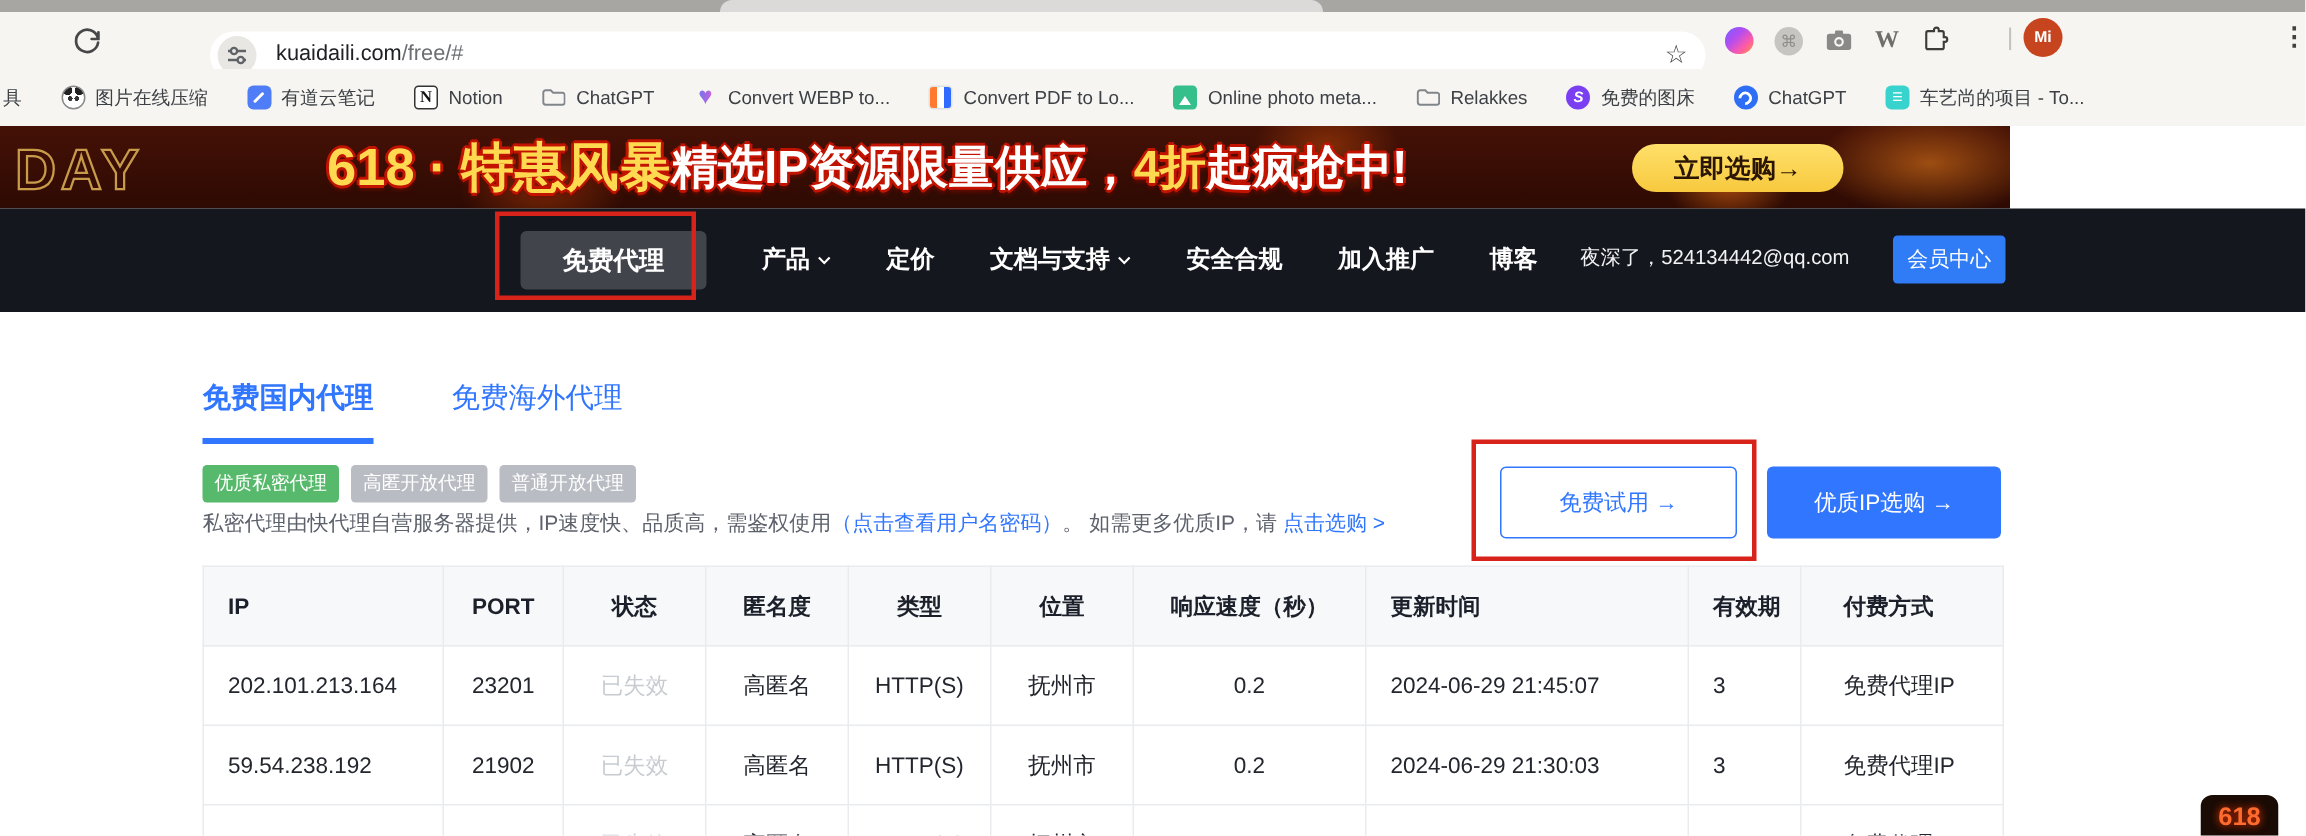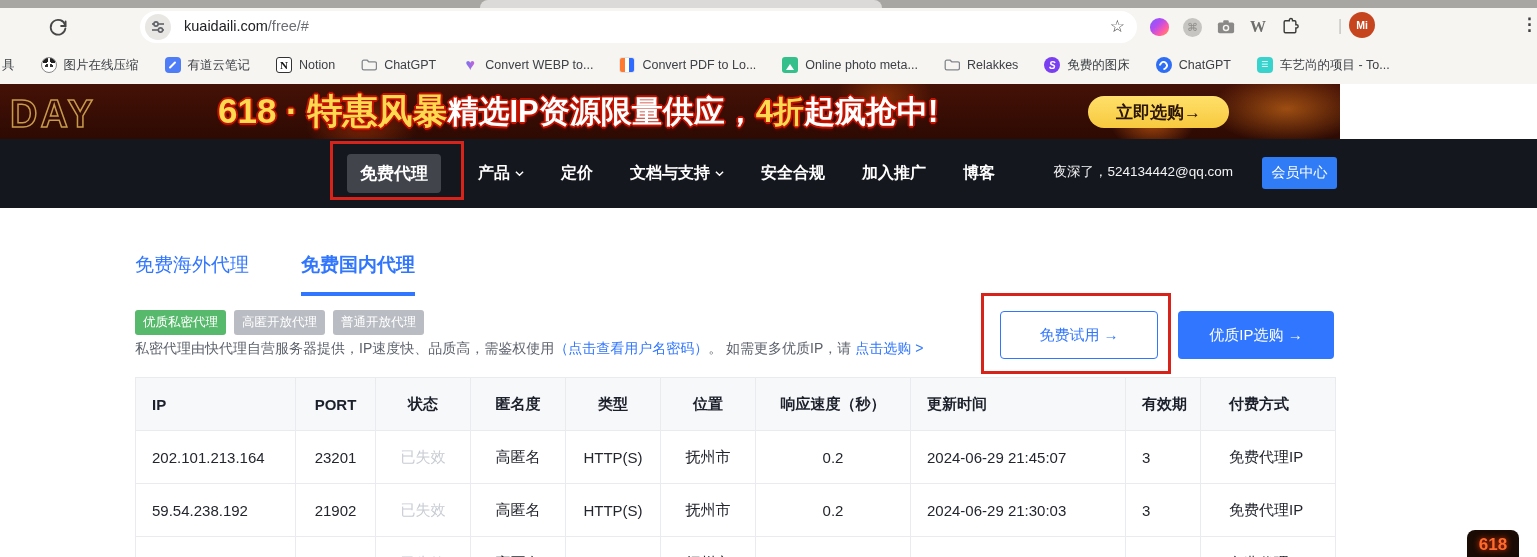--- a/index.html
+++ b/index.html
@@ -3,21 +3,21 @@
 <meta charset="utf-8">
 <style>
   * { box-sizing: border-box; margin: 0; padding: 0; }
   html,body { width:1537px; height:557px; overflow:hidden; font-family:"Liberation Sans", sans-serif; background:#fff; position:relative; }
 
   
   .tabstrip { position:absolute; left:0; top:0; width:1537px; height:8px; background:#a8a6a3; }
   .tabstrip .active-tab { position:absolute; left:480px; top:0; width:402px; height:8px; background:#dcdad8; border-radius:10px 10px 0 0; }
   .toolbar { position:absolute; left:0; top:8px; width:1537px; height:38px; background:#f6f5f2; }
   .reload-btn { position:absolute; left:46px; top:7px; width:24px; height:24px; }
-  .url-pill { position:absolute; left:140px; top:3px; width:997px; height:32px; background:#fff; border-radius:16px; }
+  .url-pill { position:absolute; left:140px; top:13px; width:997px; height:32px; background:#fff; border-radius:16px; }
   .tune-circle { position:absolute; left:5px; top:3px; width:26px; height:26px; border-radius:50%; background:#e9e7e4; display:flex; align-items:center; justify-content:center; }
   .url-text { position:absolute; left:44px; top:7px; font-size:14.5px; color:#202124; white-space:nowrap; }
   .url-text .path { color:#6b6f73; }
   .star-icon { position:absolute; right:12px; top:5px; font-size:17px; color:#454545; }
   .ext-row { position:absolute; left:1150px; top:4px; height:30px; display:flex; align-items:center; gap:14px; }
   .ext-brain { width:19px; height:18px; border-radius:50% 50% 46% 46%; background:linear-gradient(135deg,#7a5cff 0%,#b44df0 38%,#ff5aa7 70%,#ff9a3d 100%); }
   .ext-cmd { width:19px; height:19px; border-radius:50%; background:#c7c5c2; color:#8f8d8a; font-size:11px; display:flex; align-items:center; justify-content:center; }
   .ext-w { font-family:"Liberation Serif", serif; font-weight:bold; font-size:16px; color:#6e6e6c; }
   .chrome-sep { color:#c3c1bf; font-size:16px; position:absolute; left:1338px; top:9px; }
   .avatar-mi { position:absolute; left:1349px; top:4px; width:26px; height:26px; border-radius:50%; background:#c6451f; color:#fff; font-size:10.5px; font-weight:bold; display:flex; align-items:center; justify-content:center; }
@@ -63,21 +63,21 @@
   .banner-sub .hl { color:#ffd94f; }
   .banner-cta { position:absolute; left:1088px; top:12px; width:141px; height:32px; border-radius:16px; background:linear-gradient(180deg,#ffe06a,#f7c93e); color:#2a1403; font-size:17px; font-weight:800; display:flex; align-items:center; justify-content:center; border:none; cursor:pointer; }
 
   
   .sitenav { position:absolute; left:0; top:139px; width:1537px; height:69px; background:#15171e; }
   .logo-wrap { position:absolute; left:130px; top:14px; display:flex; gap:8px; align-items:center; }
   .logo-texts .cn { color:#fff; font-size:23px; font-weight:bold; letter-spacing:1px; line-height:24px; }
   .logo-texts .sub { color:#cfd1d4; font-size:8.5px; letter-spacing:1.5px; }
   .nav-items { position:absolute; left:347px; top:0; height:69px; display:flex; align-items:center; gap:37px; }
   .nav-item { color:#fff; font-size:16px; font-weight:600; display:flex; align-items:center; gap:5px; cursor:pointer; white-space:nowrap; }
-  .nav-item.free { background:#41444b; border-radius:4px; padding:8px 13px; font-size:17px; }
+  .nav-item.free { background:#41444b; border-radius:4px; padding:8px 28px; font-size:17px; }
   .chev { width:9px; height:9px; display:inline-block; }
   .nav-greeting { position:absolute; right:304px; top:24px; color:#f2f3f5; font-size:13.5px; white-space:nowrap; }
   .member-btn { position:absolute; left:1262px; top:18px; width:75px; height:32px; background:#2f7cf6; border:none; border-radius:3px; color:#fff; font-size:14px; cursor:pointer; }
 
   .annot { position:absolute; border:3px solid #d8231a; background:transparent; pointer-events:none; }
   .annot-nav { left:330px; top:141px; width:134px; height:59px; }
   .annot-trial { left:981px; top:293px; width:190px; height:81px; }
 
   
   .tabs-row { position:absolute; left:135px; top:252px; display:flex; gap:52px; }
@@ -253,22 +253,22 @@
     <span class="nav-item">博客</span>
   </div>
   <span class="nav-greeting">夜深了，524134442@qq.com</span>
   <button class="member-btn">会员中心</button>
 </div>
 
 <div class="annot annot-nav"></div>
 <div class="annot annot-trial"></div>
 
 <div class="tabs-row">
+  <span class="ctab active">免费国内代理</span>
   <span class="ctab">免费海外代理</span>
-  <span class="ctab active">免费国内代理</span>
 </div>
 
 <div class="tags-row">
   <span class="tagpill tag-green">优质私密代理</span>
   <span class="tagpill tag-gray">高匿开放代理</span>
   <span class="tagpill tag-gray">普通开放代理</span>
 </div>
 
 <div class="desc-line">
   <span>私密代理由快代理自营服务器提供，IP速度快、品质高，需鉴权使用</span><a>（点击查看用户名密码）</a><span>。 如需更多优质IP，请 </span><a>点击选购 &gt;</a>

